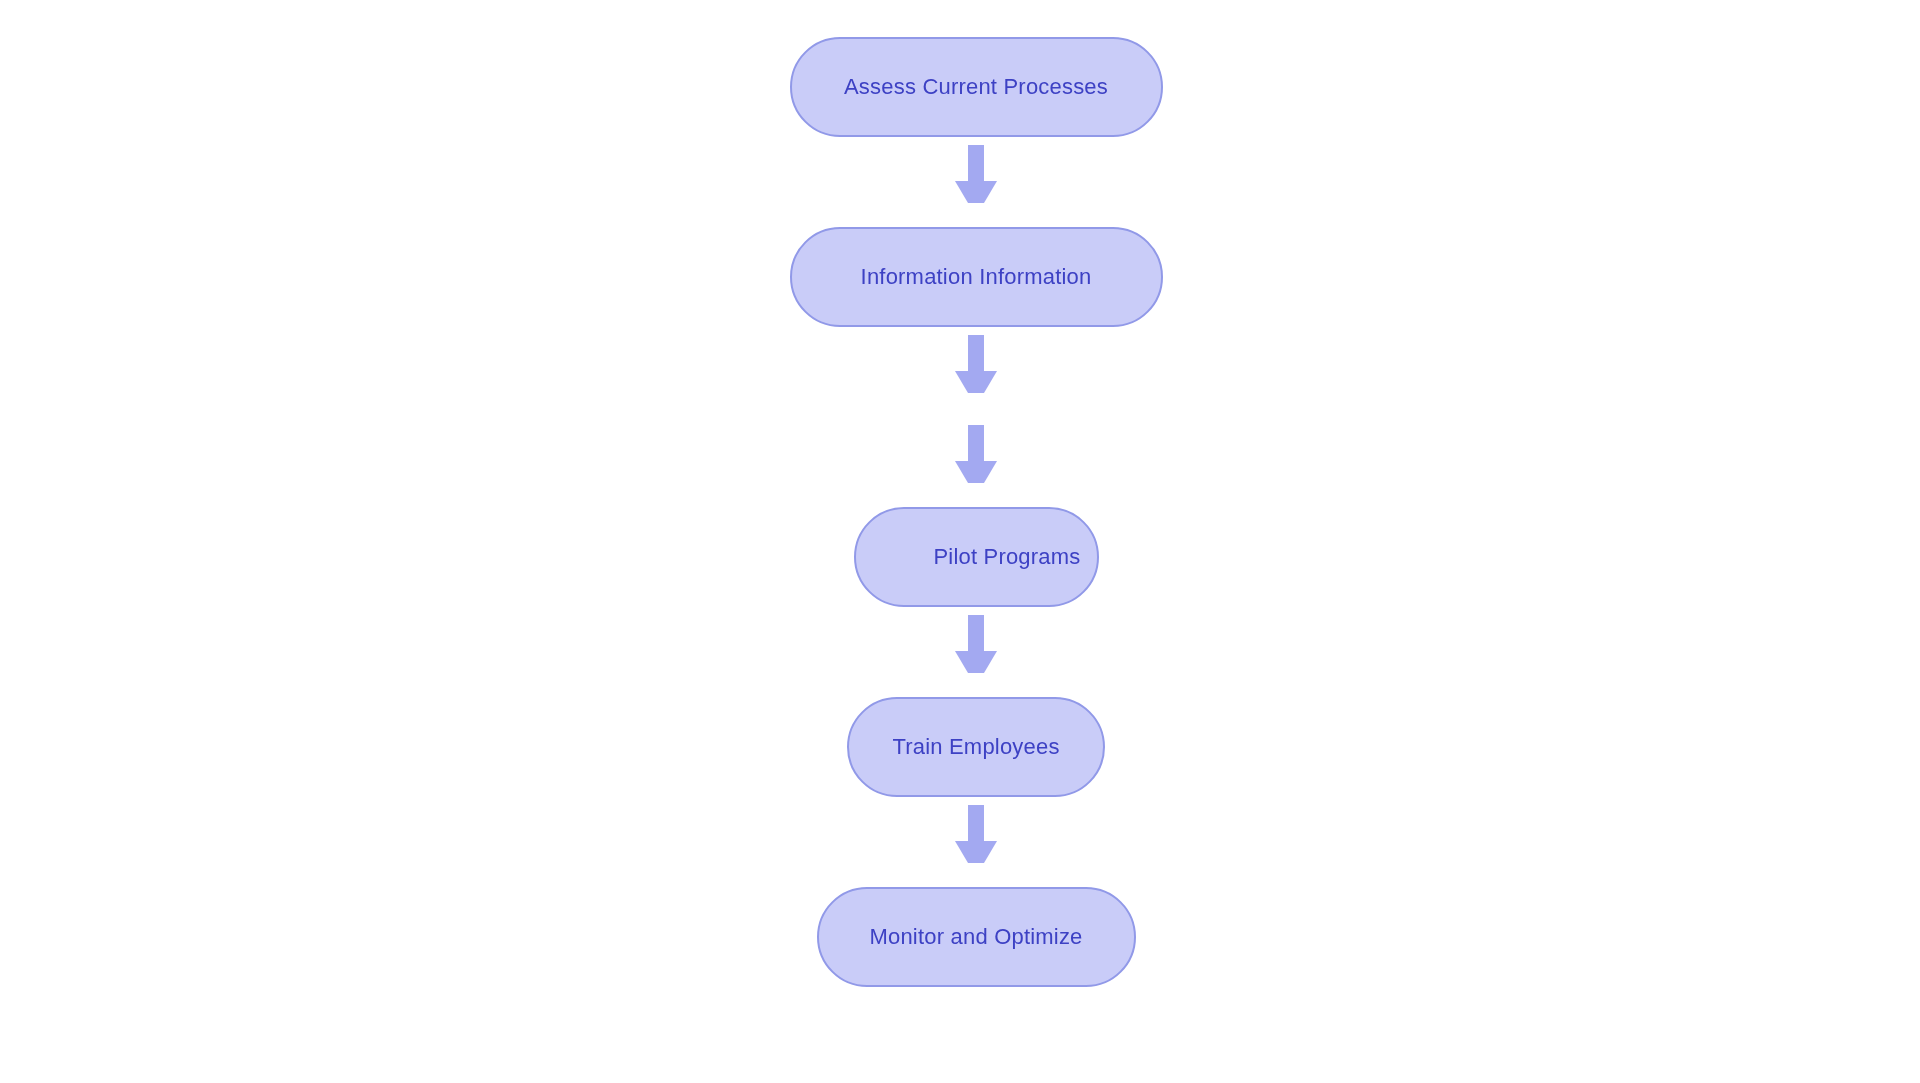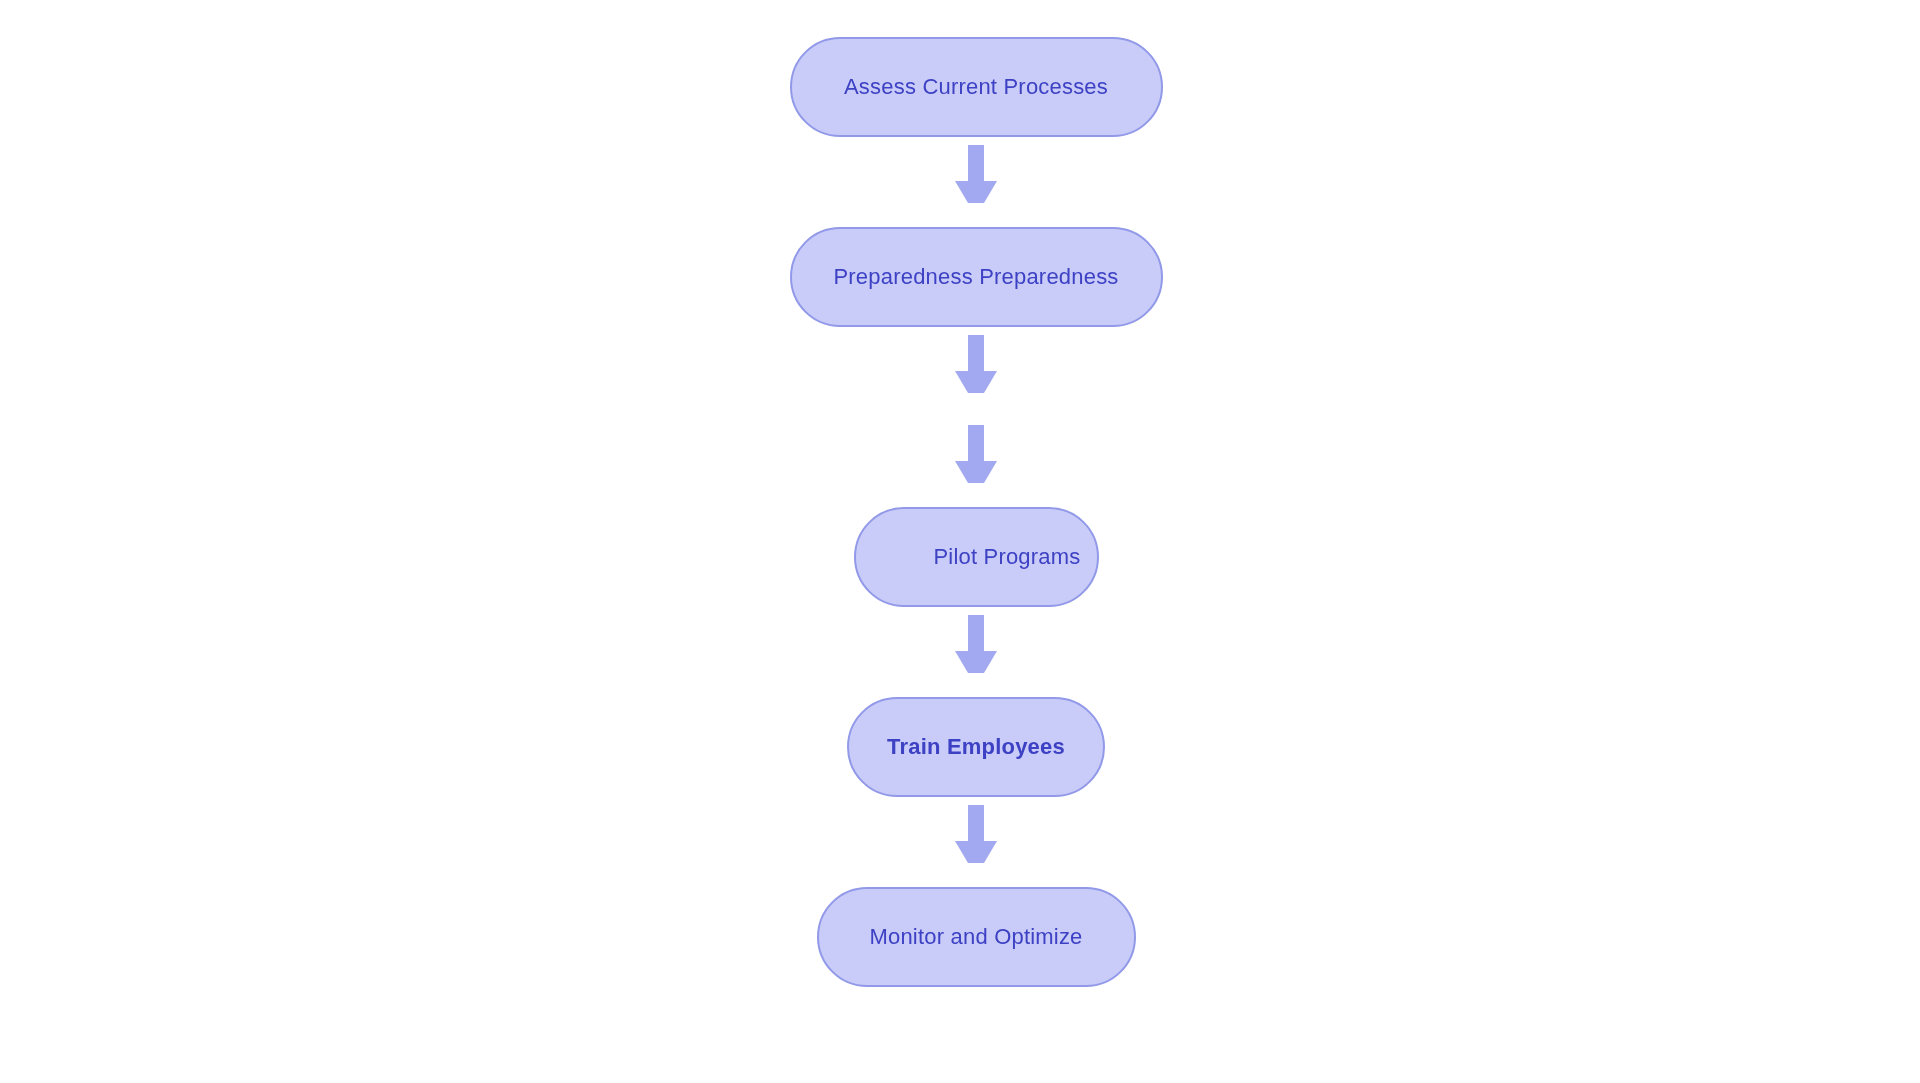--- a/index.html
+++ b/index.html
@@ -38,21 +38,21 @@
     justify-content:center;
     color:var(--text);
     font-size:22px;
     letter-spacing:0.2px;
     white-space:nowrap;
     flex:0 0 auto;
   }
   .w-373{width:373px;}
   .w-362{width:362px;}
   .w-245{width:245px;justify-content:flex-end;}
-  .w-258{width:258px;font-weight:bold;}
+  .w-258{width:258px;}
   .w-319{width:319px;align-items:center;}
   .arrow{
     height:90px;
     display:flex;
     flex-direction:column;
     align-items:center;
     flex:0 0 auto;
   }
   .arrow .shaft{
     width:4px;
@@ -76,21 +76,21 @@
     <div class="node w-373">
       <span>Assess Current Processes</span>
     </div>
 
     <div class="arrow">
       <div class="shaft"></div>
       <div class="head"></div>
     </div>
 
     <div class="node w-373">
-      <span>Preparedness Preparedness</span>
+      <span>Information Information</span>
     </div>
 
     <div class="arrow">
       <div class="shaft"></div>
       <div class="head"></div>
     </div>
 
 
     <div class="arrow">
       <div class="shaft"></div>

